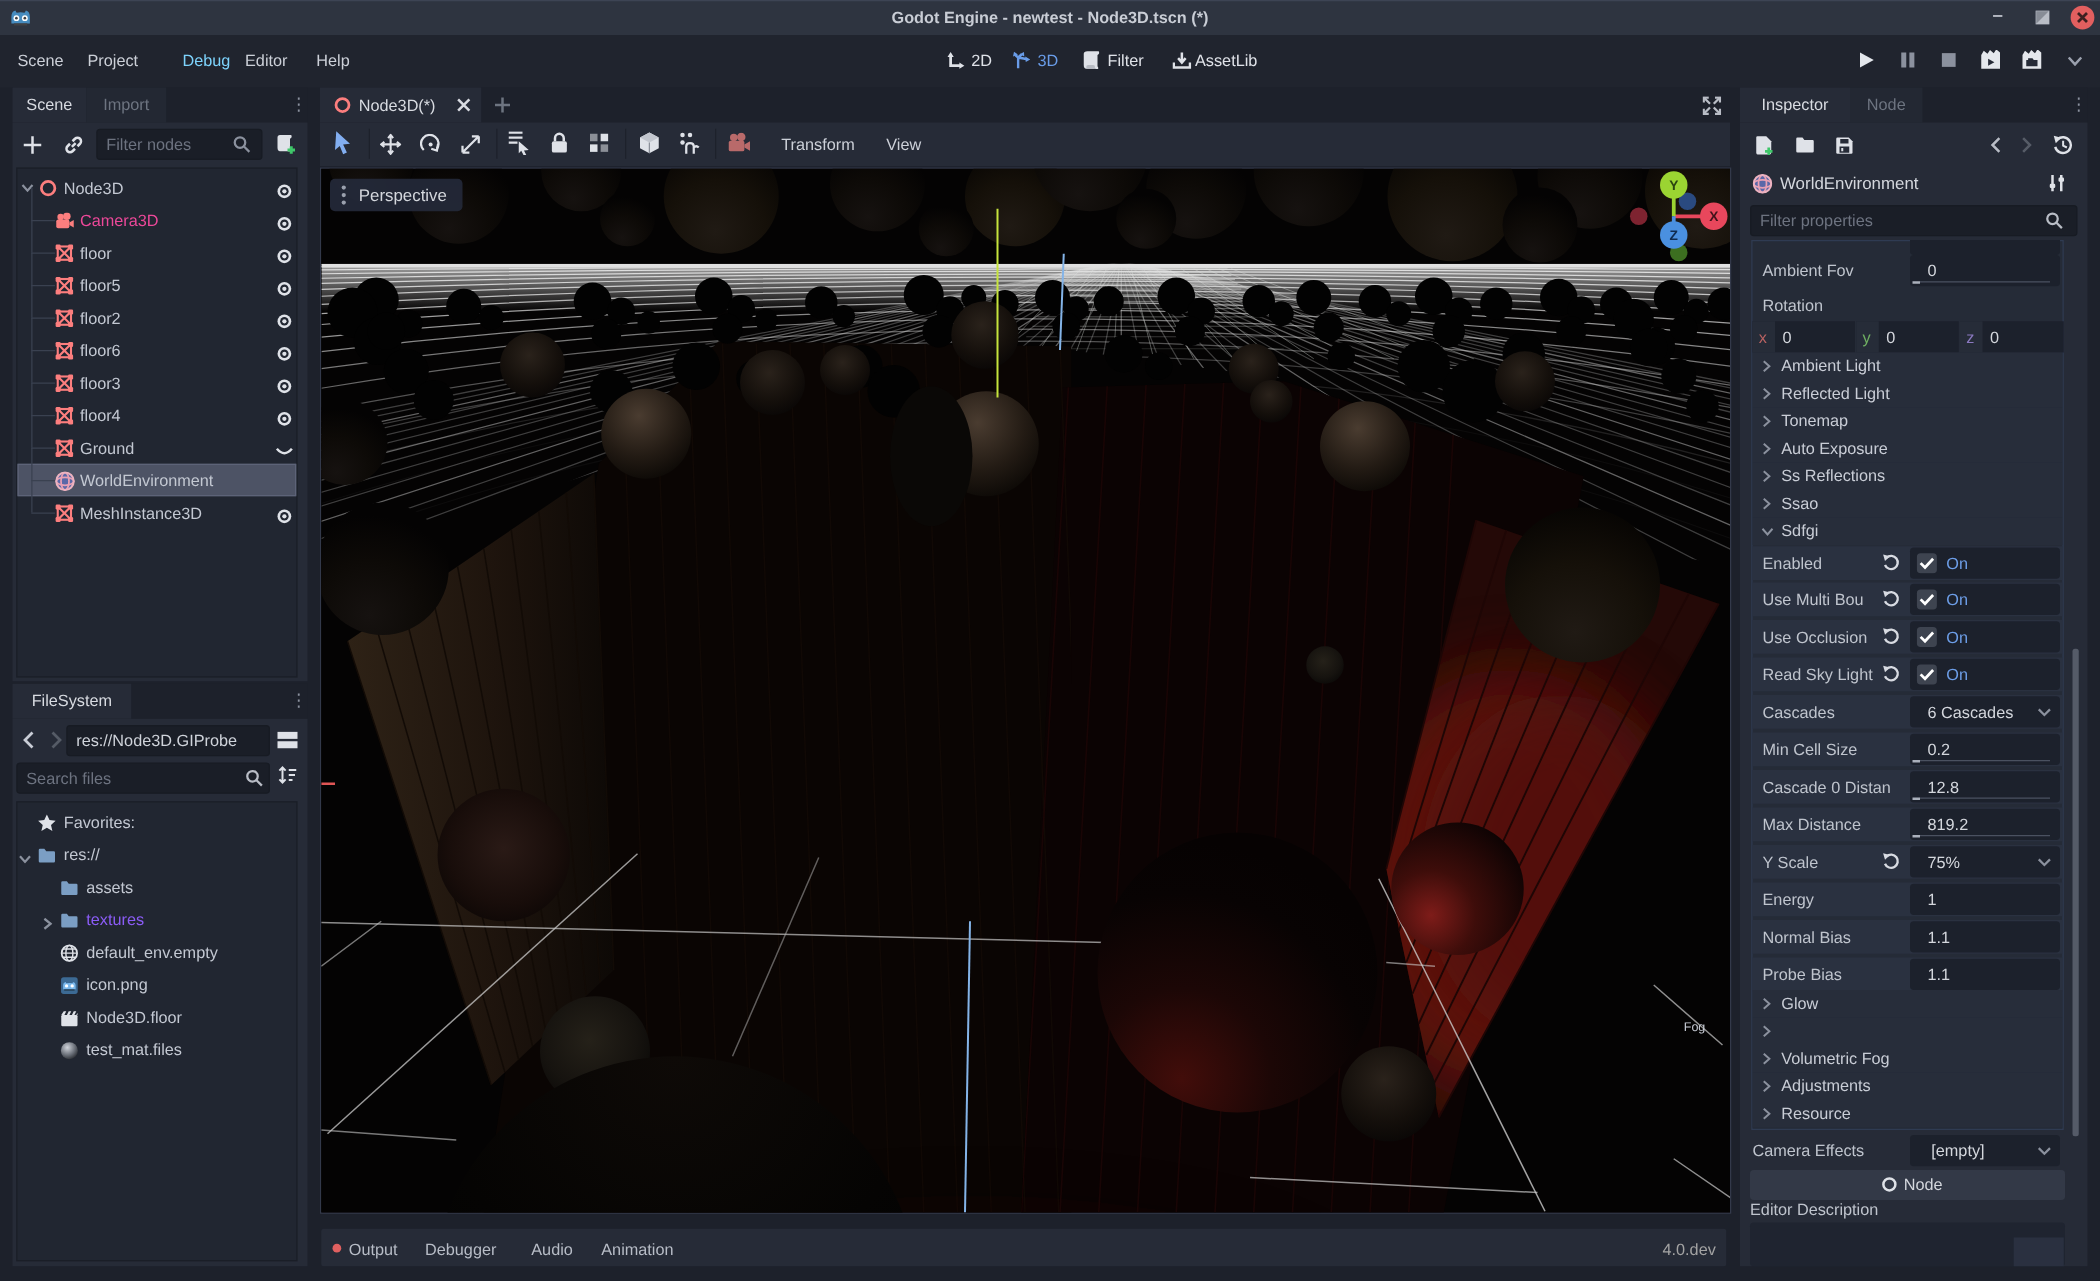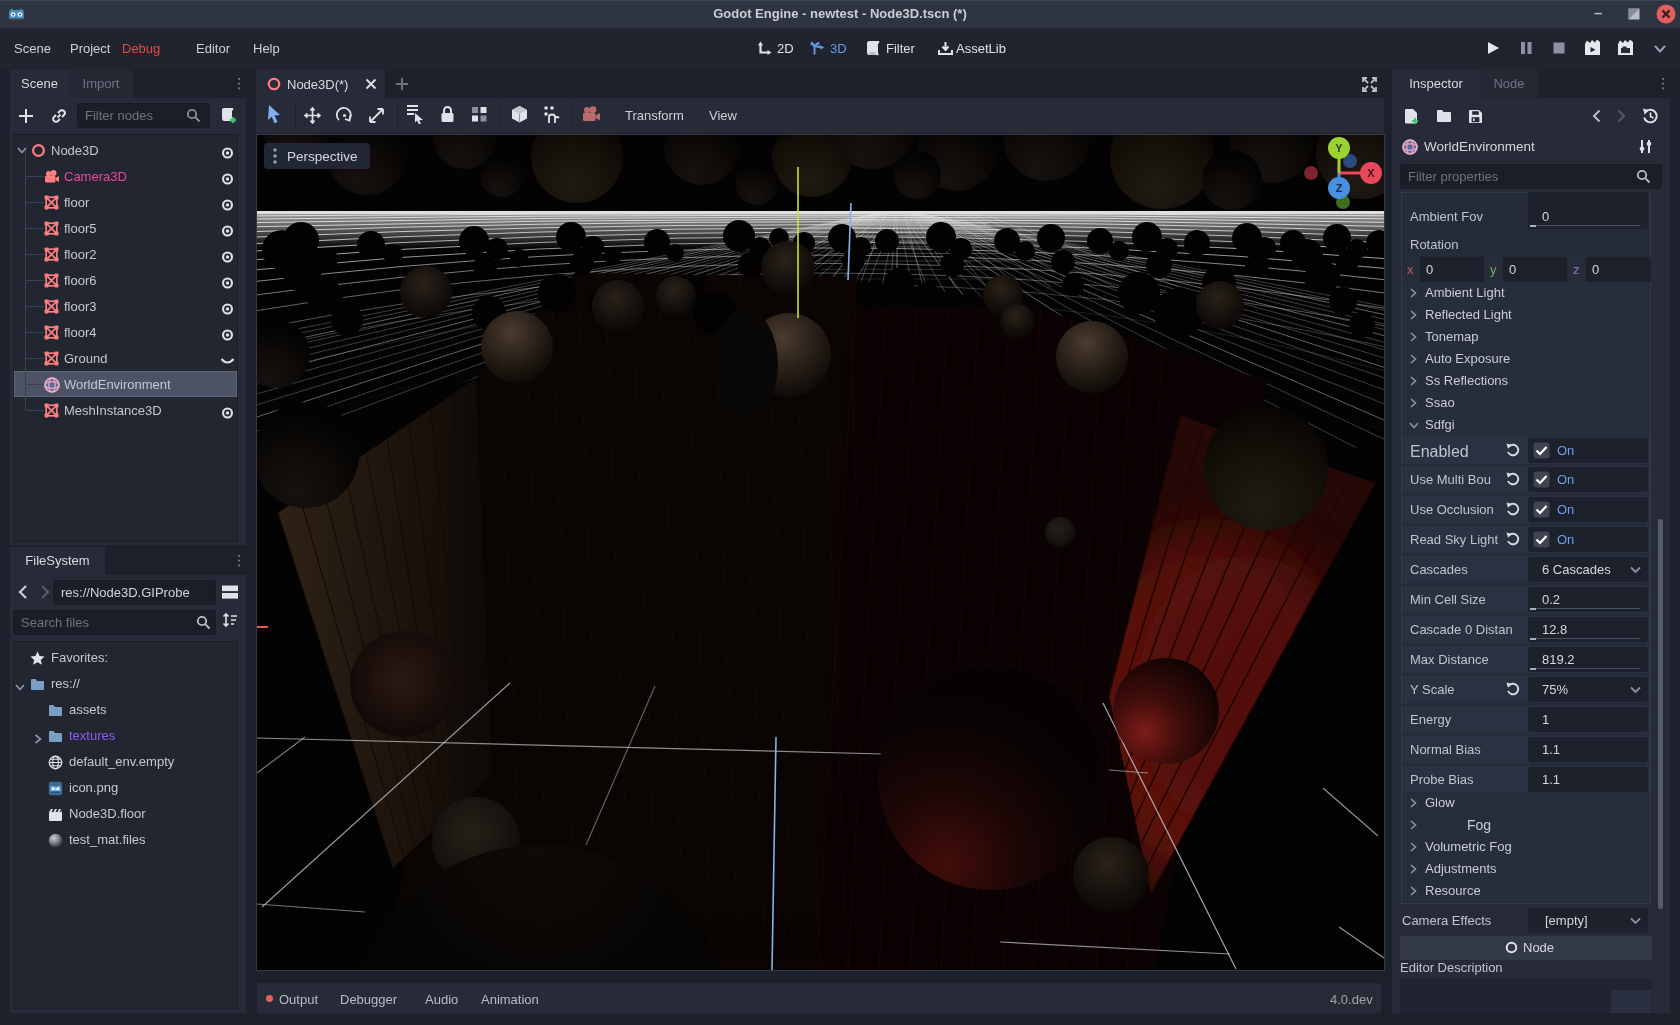--- a/index.html
+++ b/index.html
@@ -28,21 +28,21 @@
 <svg class="abs" style="left:1628px;top:8px" width="12" height="12" viewBox="0 0 12 12">
     <rect x="0.5" y="0.5" width="11" height="11" fill="#b9bdc6"></rect>
     <path d="M1 1 L11 1 L1 11 Z" fill="#878c96"></path>
   </svg>
 <svg class="abs" style="left:1656px;top:4px" width="20" height="20" viewBox="0 0 20 20">
     <circle cx="10" cy="10" r="9.5" fill="#e25f5f"></circle>
     <path d="M6.4 6.4 L13.6 13.6 M13.6 6.4 L6.4 13.6" stroke="#3c2020" stroke-width="2.2"></path>
   </svg>
 <div class="txt" style="left:14px;top:41px;width:41px;color:#ccd0d8">Scene</div>
 <div class="txt" style="left:70px;top:41px;width:47px;color:#ccd0d8">Project</div>
-<div class="txt" style="left:122px;top:41px;width:42px;color:#ef4444">Debug</div>
+<div class="txt" style="left:146px;top:41px;width:42px;color:#7dd3fc">Debug</div>
 <div class="txt" style="left:196px;top:41px;width:41px;color:#ccd0d8">Editor</div>
 <div class="txt" style="left:253px;top:41px;width:32px;color:#ccd0d8">Help</div>
 <svg class="abs" style="left:757px;top:41px" width="15" height="15" viewBox="0 0 15 15">
     <path d="M3.5 4 V11.5 H11" stroke="#dfe2e8" stroke-width="2.2" fill="none"></path>
     <path d="M1 4.5 L3.5 0.5 L6 4.5 Z M10.5 9 L14.5 11.5 L10.5 14 Z" fill="#dfe2e8"></path>
   </svg>
 <div class="txt" style="left:777px;top:41px;color:#dfe2e8">2D</div>
 <svg class="abs" style="left:810px;top:41px" width="15" height="15" viewBox="0 0 15 15">
     <path d="M4.5 13.5 V5 M4.5 5 L2 2.8 M4.5 5 L7.2 2.6 M4.5 5 L11 6.2" stroke="#699ce8" stroke-width="1.9" fill="none"></path>
     <path d="M0.4 4.2 L1.2 0.4 L4.4 2.6 Z M5.6 2.4 L9.2 0.6 L9.4 4.2 Z M10.2 4.2 L14.2 6.6 L10.6 8.6 Z" fill="#699ce8"></path>
@@ -928,21 +928,21 @@
 <svg class="abs" style="left:1410px;top:398px" width="7" height="10" viewBox="0 0 7 10">
     <path d="M1 1 L5.5 5 L1 9" stroke="#8b919e" stroke-width="1.6" fill="none"></path>
   </svg>
 <div class="txt" style="left:1425px;top:395px;color:#c9cdd6;font-size:13px">Ssao</div>
 <div class="abs" style="left:1402px;top:414px;width:248px;height:22px;background:#272d3a"></div>
 <svg class="abs" style="left:1409px;top:422px" width="10" height="7" viewBox="0 0 10 7">
     <path d="M1 1 L5 5.5 L9 1" stroke="#8b919e" stroke-width="1.6" fill="none"></path>
   </svg>
 <div class="txt" style="left:1425px;top:417px;color:#c9cdd6;font-size:13px">Sdfgi</div>
 <div class="abs" style="left:1402px;top:437px;width:248px;height:27px;background:#2a3140"></div>
-<div class="txt" style="left:1410px;top:443px;color:#bfc4cd;font-size:16px">Enabled</div>
+<div class="txt" style="left:1410px;top:443px;color:#bfc4cd;font-size:13px">Enabled</div>
 <svg class="abs" style="left:1506px;top:443px" width="14" height="14" viewBox="0 0 14 14">
     <path d="M3.2 3.2 A5.3 5.3 0 1 1 2 9" stroke="#d8dbe2" stroke-width="1.9" fill="none"></path>
     <path d="M0.5 0.5 L6 2 L2 5.8 Z" fill="#d8dbe2"></path>
   </svg>
 <div class="abs" style="left:1528px;top:438px;width:120px;height:25px;background:#1c212c;border-radius:3px"></div>
 <svg class="abs" style="left:1533px;top:442px" width="17" height="17" viewBox="0 0 17 17">
     <rect x="0.5" y="0.5" width="16" height="16" rx="3" fill="#3e4450"></rect>
     <path d="M3.5 8.5 L7 12 L13.5 5" stroke="#fff" stroke-width="2.2" fill="none"></path>
   </svg>
 <div class="txt" style="left:1557px;top:443px;color:#6d9ee8">On</div>
@@ -1032,21 +1032,21 @@
 <div class="txt" style="left:1542px;top:772px;color:#d4d7dd;font-size:13px">1.1</div>
 <div class="abs" style="left:1402px;top:792px;width:248px;height:22px;background:#272d3a"></div>
 <svg class="abs" style="left:1410px;top:798px" width="7" height="10" viewBox="0 0 7 10">
     <path d="M1 1 L5.5 5 L1 9" stroke="#8b919e" stroke-width="1.6" fill="none"></path>
   </svg>
 <div class="txt" style="left:1425px;top:795px;color:#c9cdd6;font-size:13px">Glow</div>
 <div class="abs" style="left:1402px;top:814px;width:248px;height:22px;background:#272d3a"></div>
 <svg class="abs" style="left:1410px;top:820px" width="7" height="10" viewBox="0 0 7 10">
     <path d="M1 1 L5.5 5 L1 9" stroke="#8b919e" stroke-width="1.6" fill="none"></path>
   </svg>
-<div class="txt" style="left:1467px;top:817px;color:#c9cdd6;font-size:14px">Fog</div>
+<div class="txt" style="left:1347px;top:817px;color:#c9cdd6;font-size:10px">Fog</div>
 <div class="abs" style="left:1402px;top:836px;width:248px;height:22px;background:#272d3a"></div>
 <svg class="abs" style="left:1410px;top:842px" width="7" height="10" viewBox="0 0 7 10">
     <path d="M1 1 L5.5 5 L1 9" stroke="#8b919e" stroke-width="1.6" fill="none"></path>
   </svg>
 <div class="txt" style="left:1425px;top:839px;color:#c9cdd6;font-size:13px">Volumetric Fog</div>
 <div class="abs" style="left:1402px;top:858px;width:248px;height:22px;background:#272d3a"></div>
 <svg class="abs" style="left:1410px;top:864px" width="7" height="10" viewBox="0 0 7 10">
     <path d="M1 1 L5.5 5 L1 9" stroke="#8b919e" stroke-width="1.6" fill="none"></path>
   </svg>
 <div class="txt" style="left:1425px;top:861px;color:#c9cdd6;font-size:13px">Adjustments</div>

